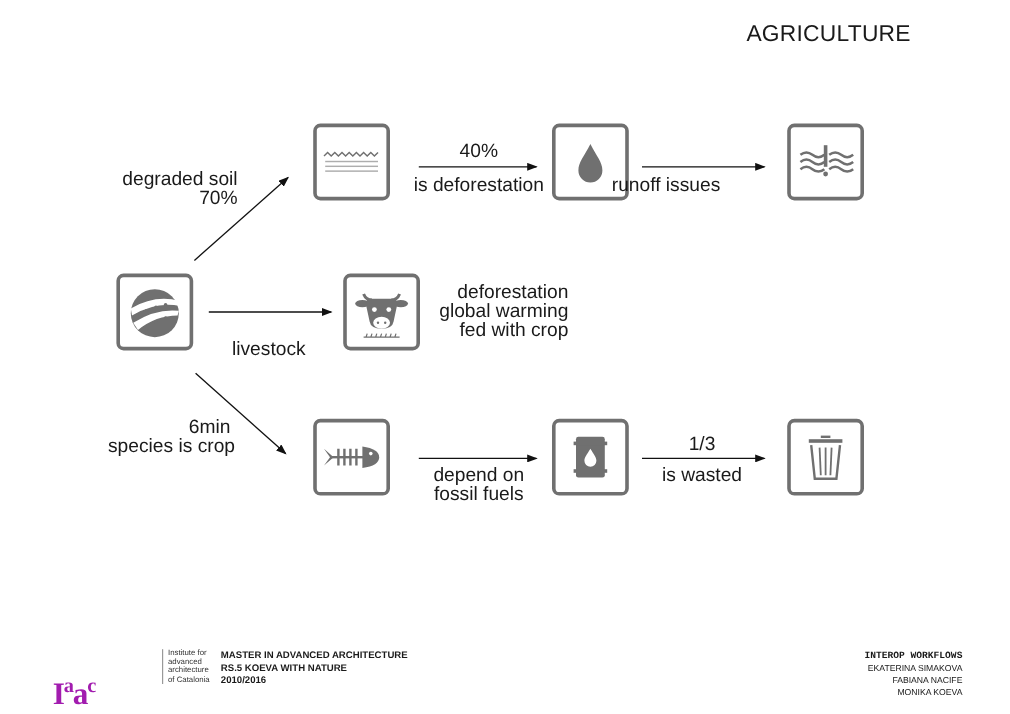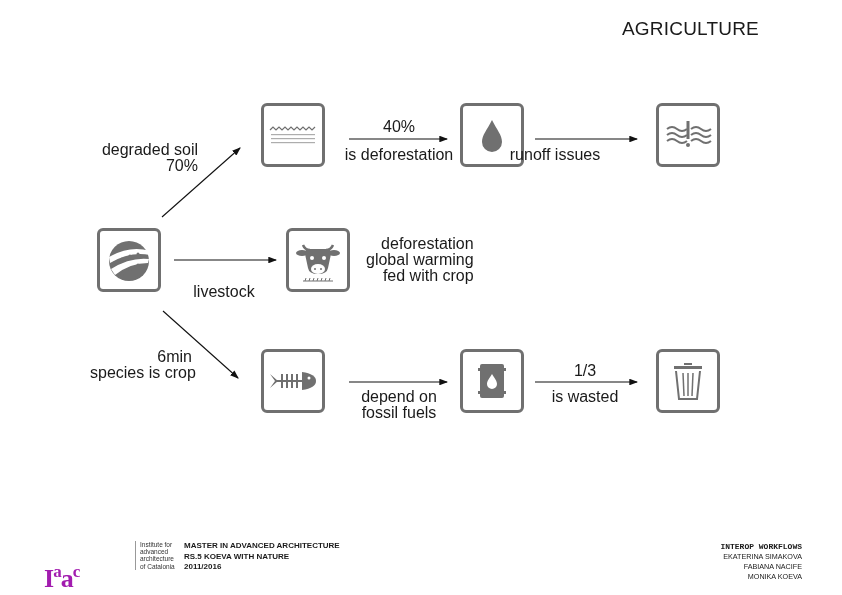--- a/index.html
+++ b/index.html
@@ -177,20 +177,20 @@
 <div class="logo">I<sup>a</sup>a<sup>c</sup></div>
 <div class="inst">
   <div>Institute for</div>
   <div>advanced</div>
   <div>architecture</div>
   <div>of Catalonia</div>
 </div>
 <div class="master">
   <div>MASTER IN ADVANCED ARCHITECTURE</div>
   <div>RS.5 KOEVA WITH NATURE</div>
-  <div>2011/2016</div>
+  <div>2010/2016</div>
 </div>
 <div class="interop">
   <div class="h">INTEROP WORKFLOWS</div>
   <div class="n">EKATERINA SIMAKOVA</div>
   <div class="n">FABIANA NACIFE</div>
   <div class="n">MONIKA KOEVA</div>
 </div>
 
 </body></html>

